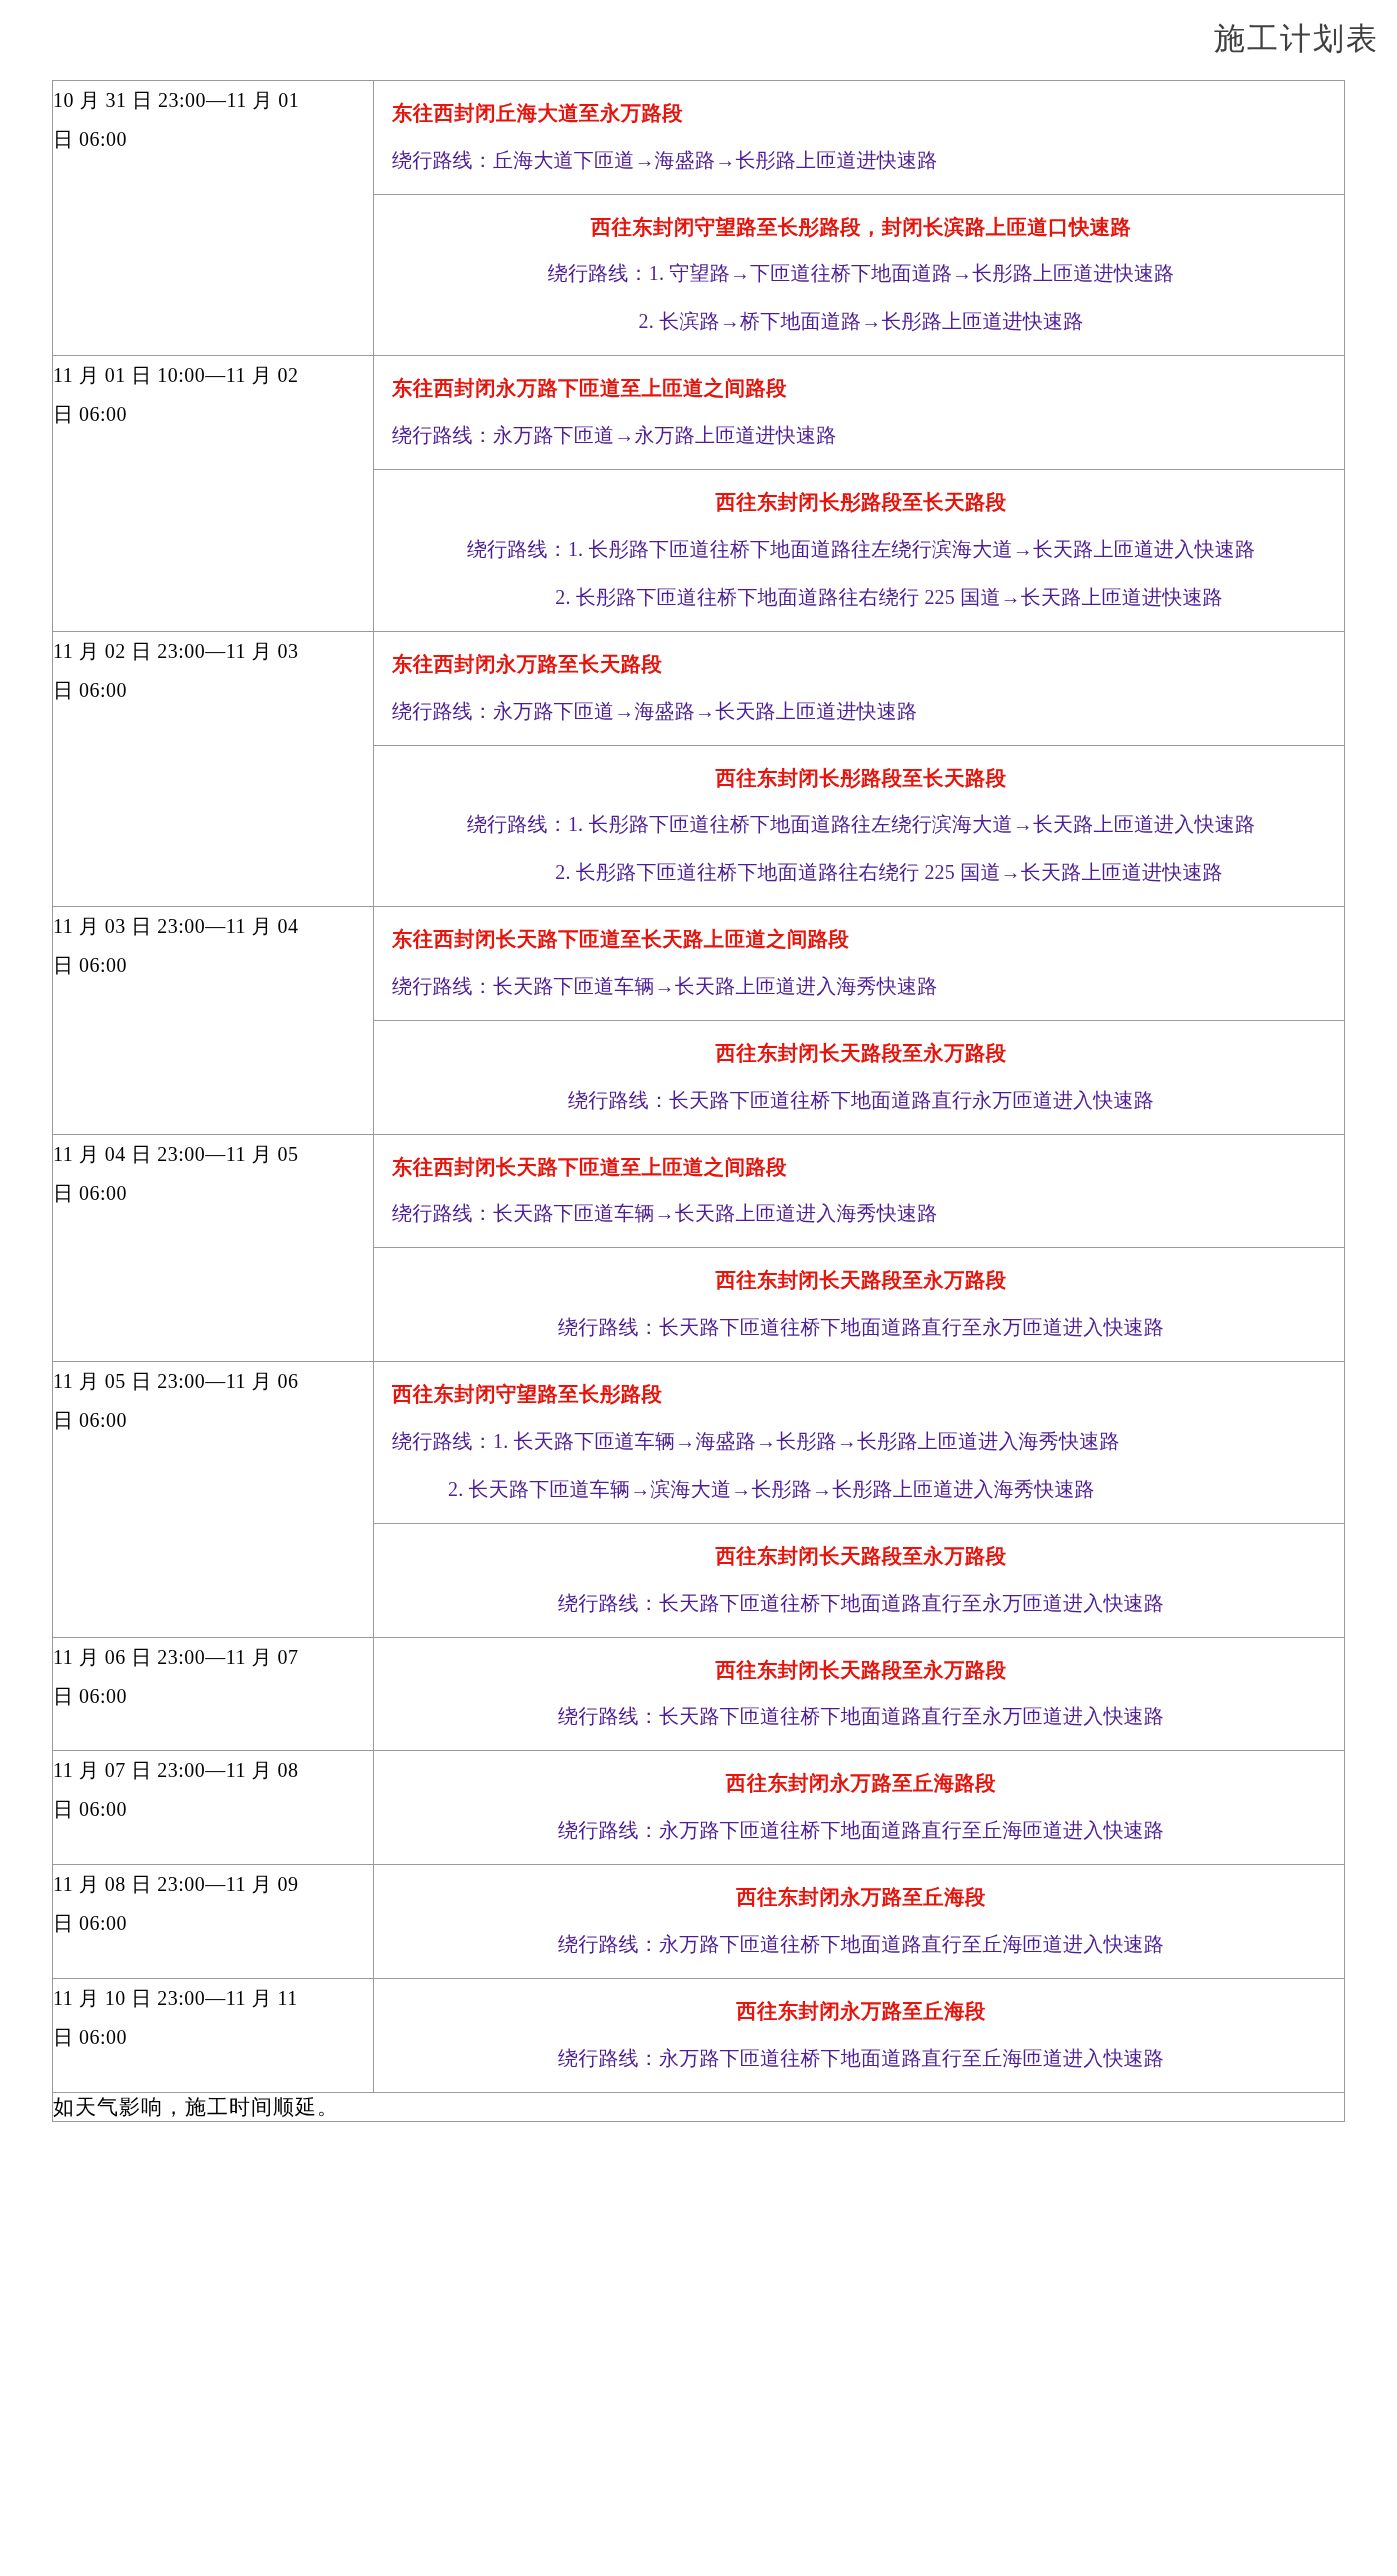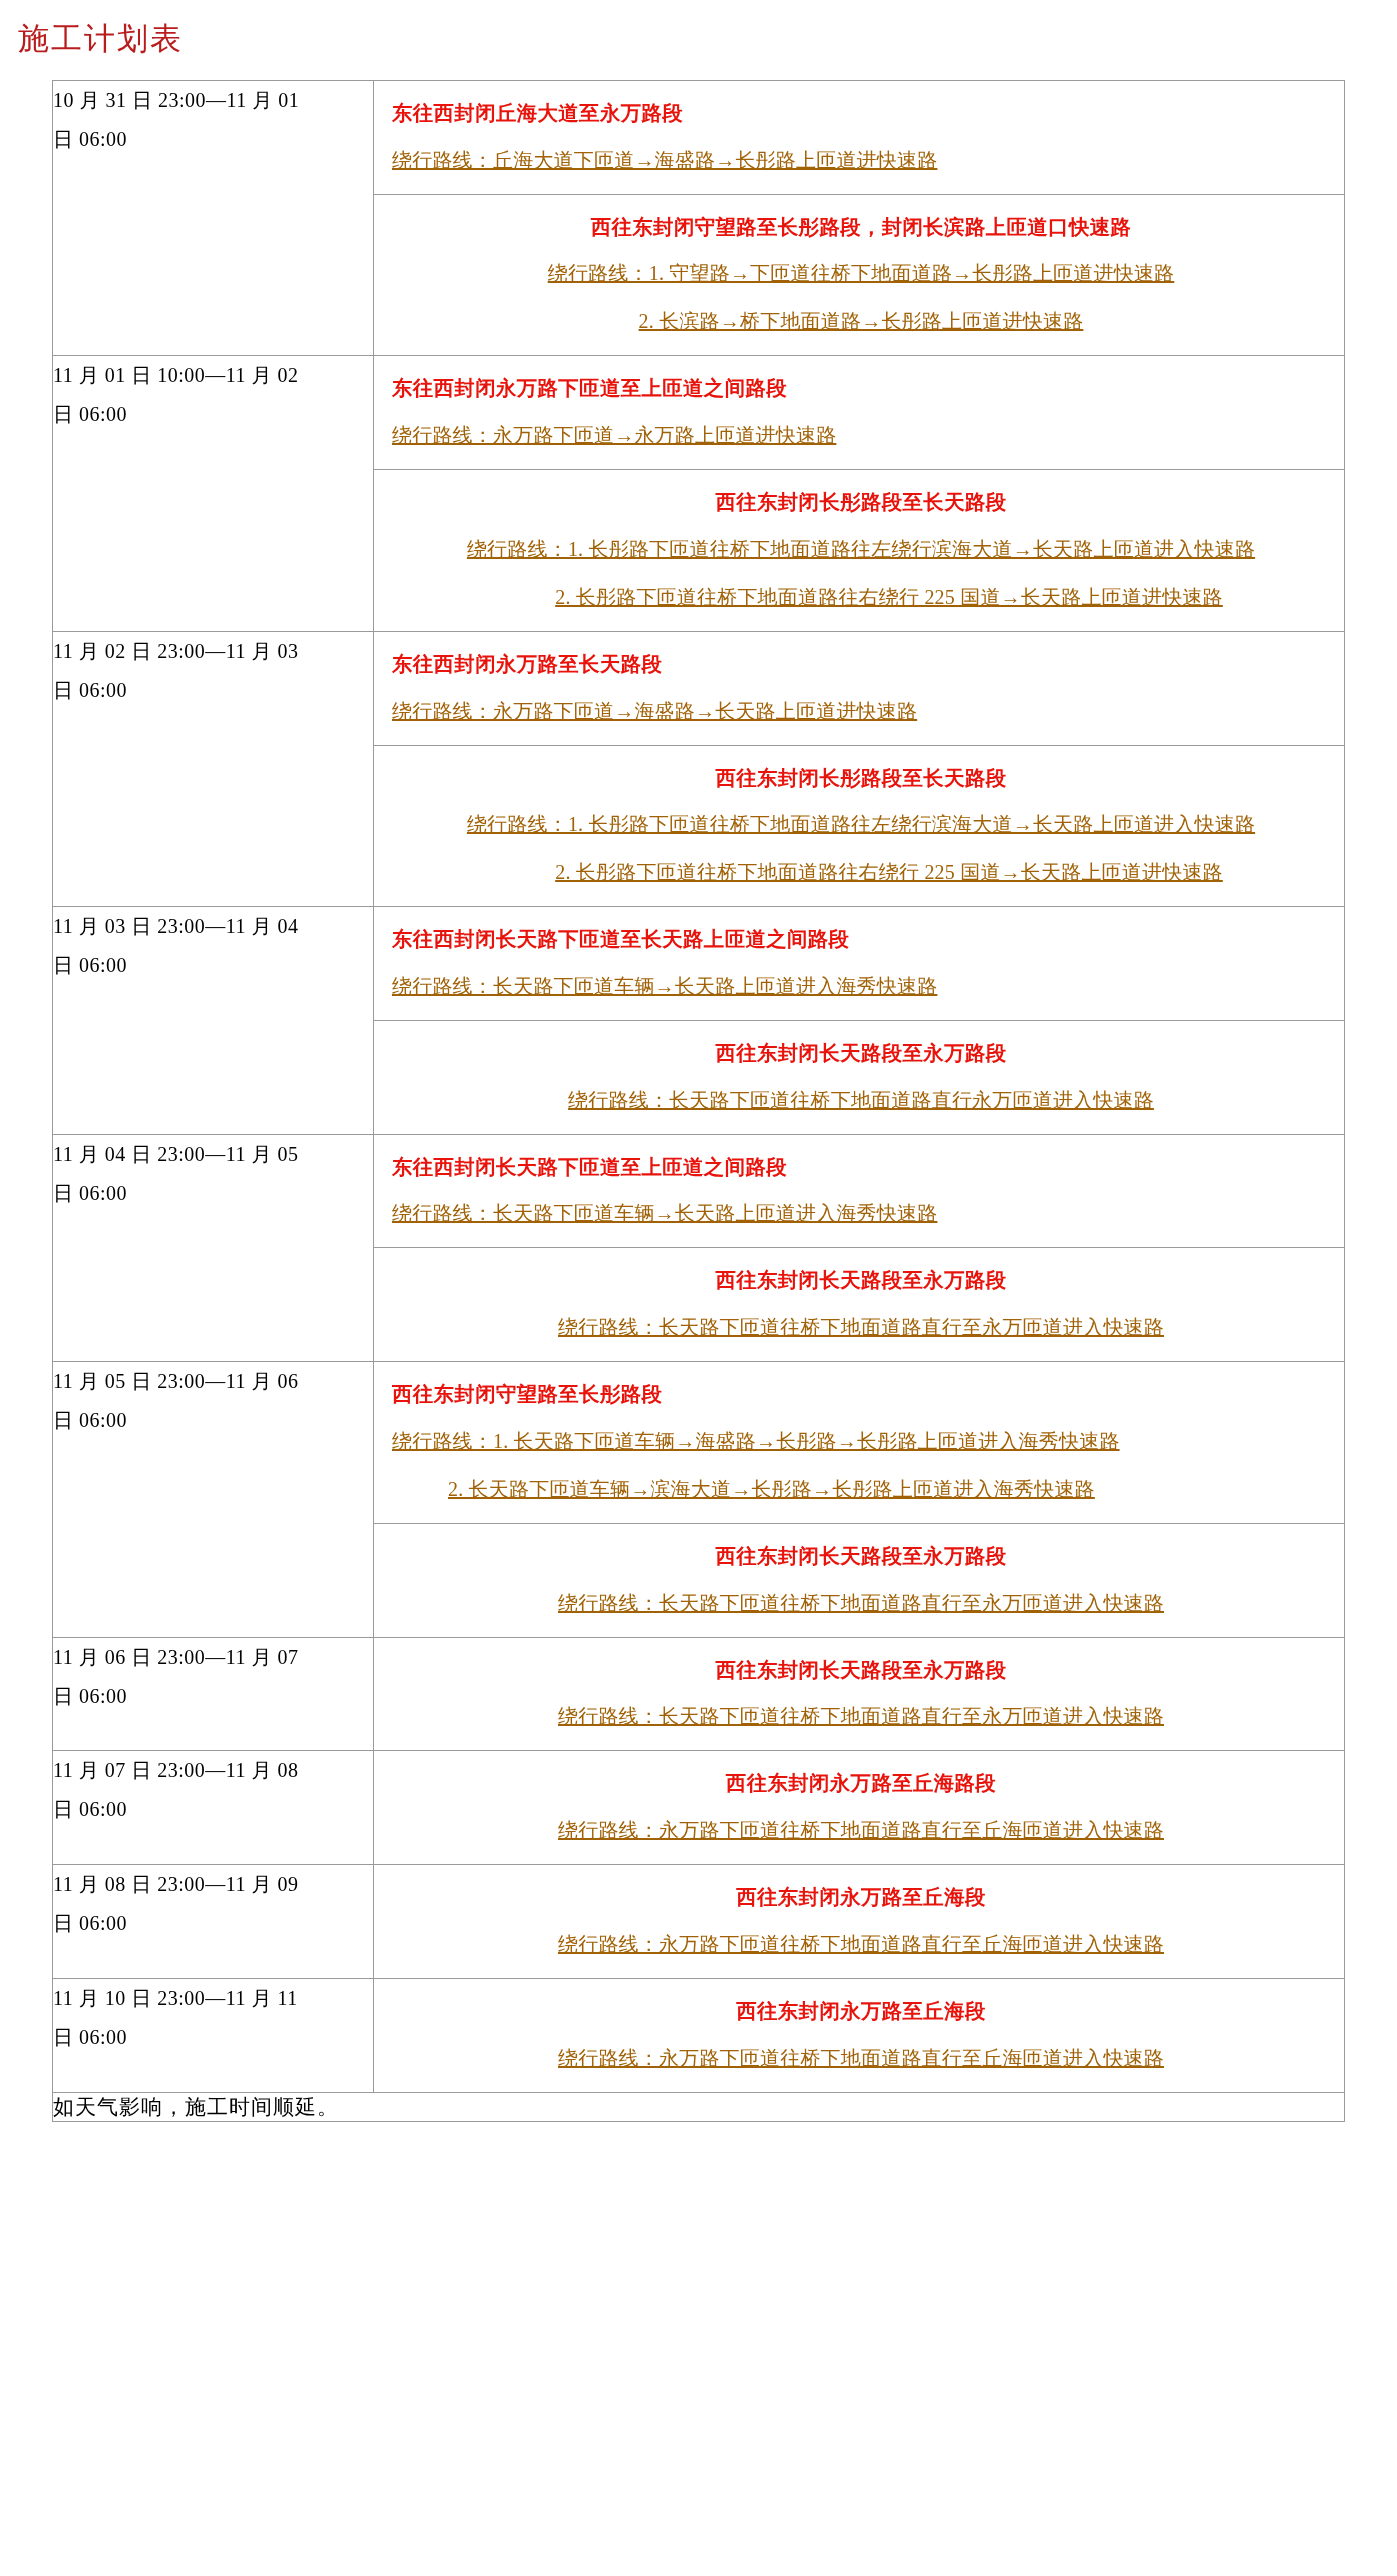--- a/index.html
+++ b/index.html
@@ -11,26 +11,26 @@
     width: 1397px;
     font-family: "Liberation Serif", "DejaVu Serif", serif;
     color: #000000;
   }
   .page {
     width: 1397px;
     box-sizing: border-box;
     padding: 0 18px;
   }
   .doc-title {
-    text-align: left;
+    text-align: right;
     font-size: 31px;
     font-weight: normal;
     letter-spacing: 2px;
     padding: 18px 0 20px 0;
-    color: #b91c1c;
+    color: #404040;
   }
   table.plan {
     width: 1293px;
     margin: 0 auto;
     border-collapse: collapse;
     table-layout: fixed;
   }
   table.plan td {
     border: 1px solid #9a9a9a;
     vertical-align: top;
@@ -56,26 +56,25 @@
     text-align: center;
   }
   .blk-title {
     color: #e8140c;
     font-weight: bold;
     font-size: 20.4px;
     line-height: 1.8;
     letter-spacing: 0.4px;
   }
   .blk-line {
-    color: #a16207;
+    color: #4c1d95;
     font-size: 20px;
     line-height: 2.0;
     letter-spacing: 0.2px;
     margin-top: 8px;
-    text-decoration: underline;
   }
   .blk-line.indent {
     padding-left: 56px;
   }
   .note-cell {
     font-size: 21px;
     padding: 16px 10px 16px 12px;
     letter-spacing: 1px;
     color: #000;
   }

